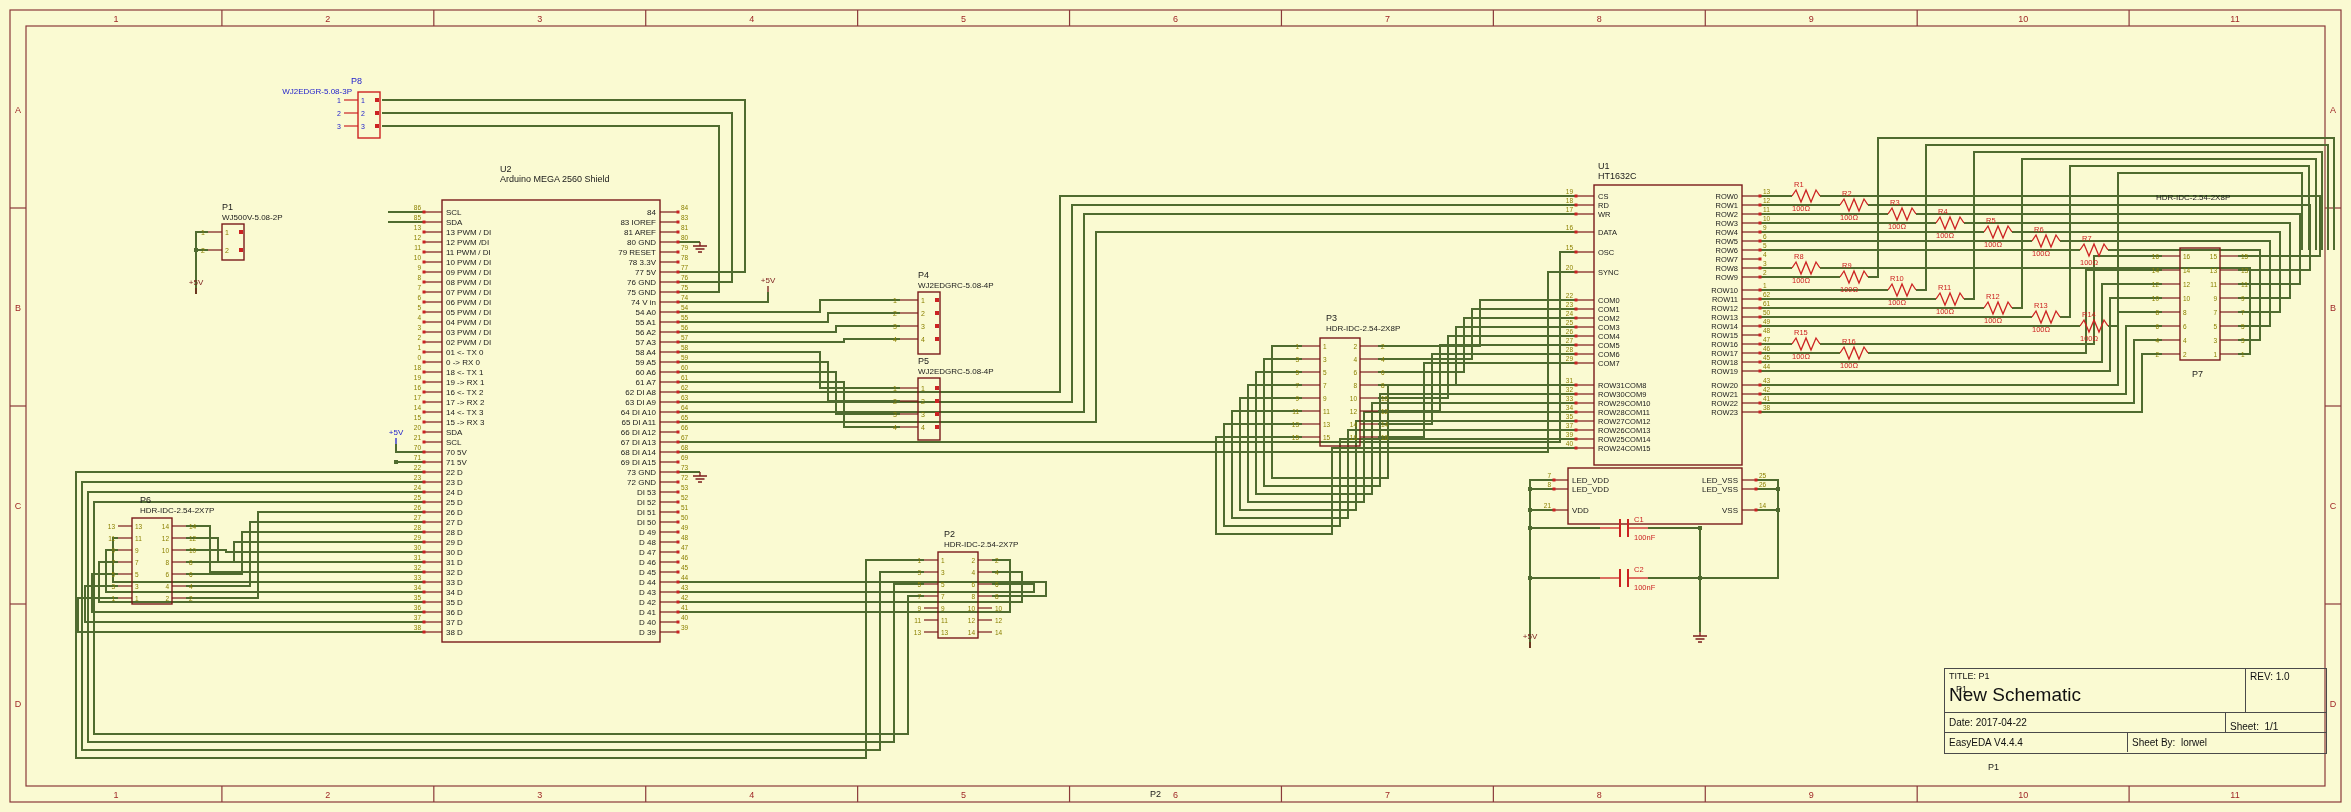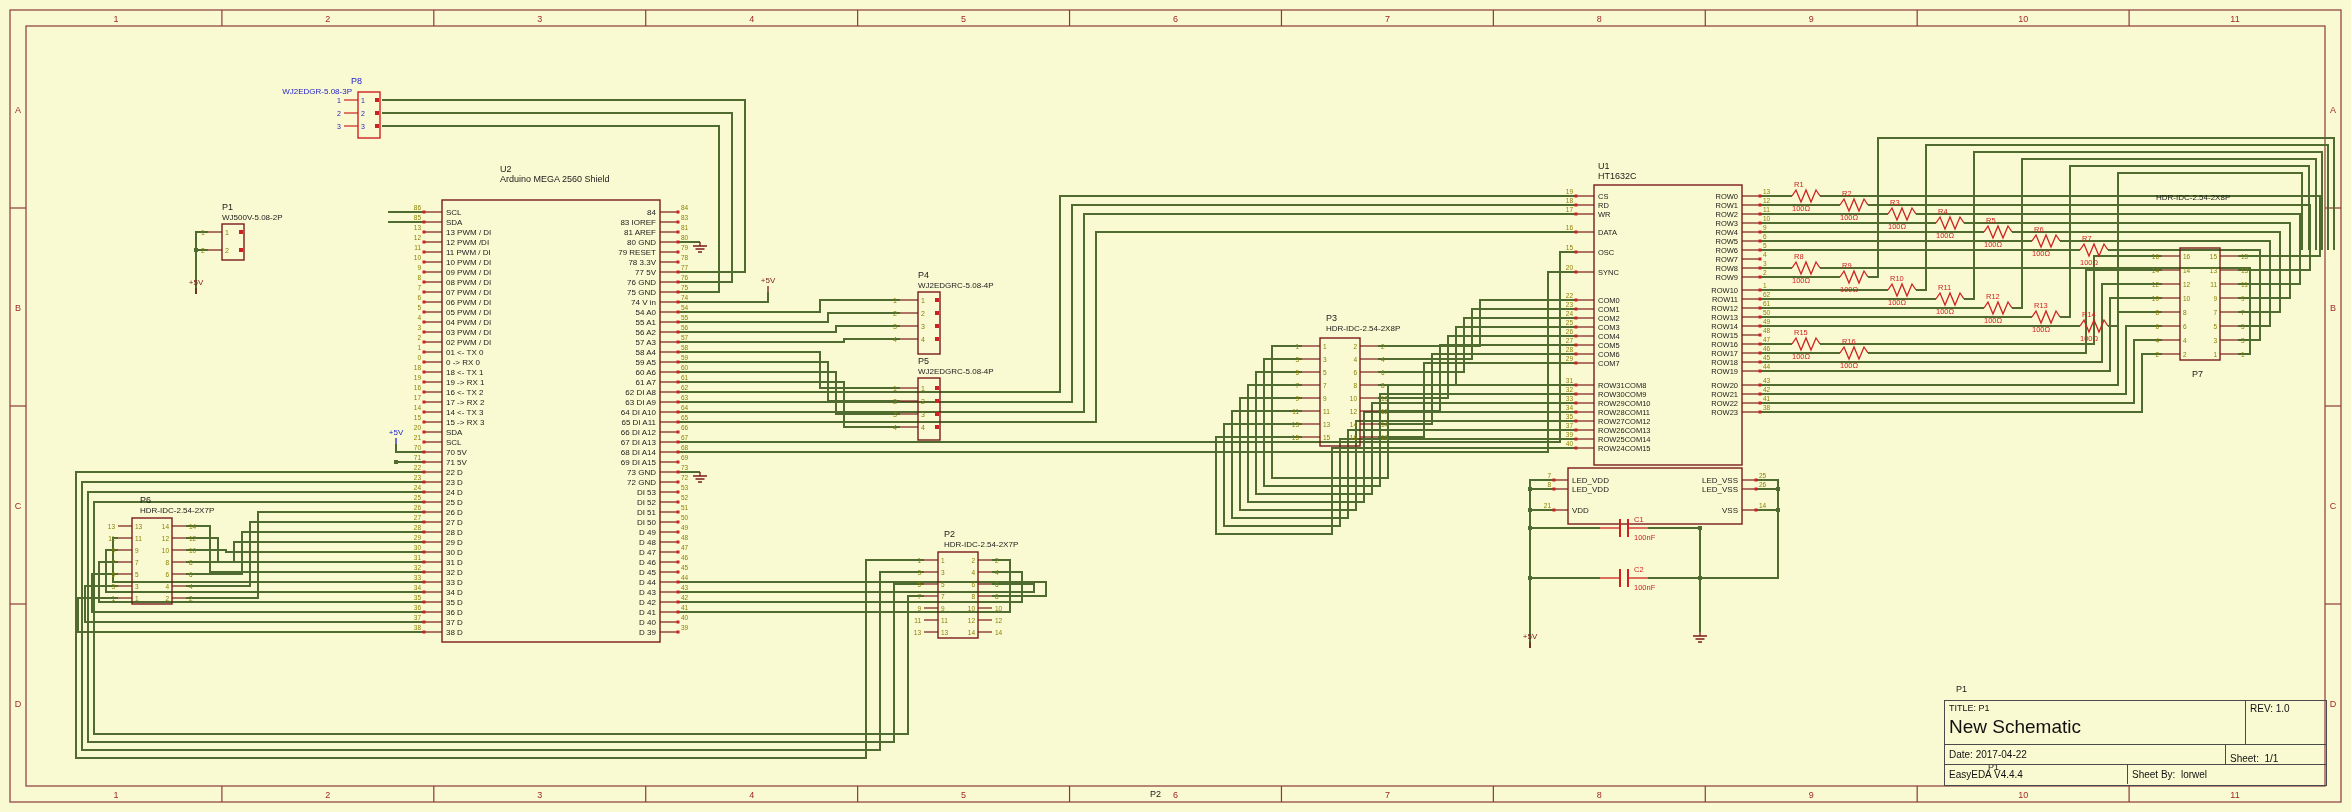--- a/index.html
+++ b/index.html
@@ -1,20 +1,20 @@
 <!DOCTYPE html>
 <html><head>
 <meta charset="utf-8">
 <style>
   html,body{margin:0;padding:0;background:#FAFAD2;}
   .canvas{position:relative;width:2351px;height:812px;background:#FAFAD2;overflow:hidden;
           font-family:"Liberation Sans",sans-serif;}
   svg{position:absolute;left:0;top:0;}
   svg text{font-family:"Liberation Sans",sans-serif;}
-  .tb{position:absolute;left:1944px;top:700px;width:381px;height:84px;border:1px solid #4a4a4a;
+  .tb{position:absolute;left:1944px;top:668px;width:381px;height:84px;border:1px solid #4a4a4a;
       color:#111;background:transparent;font-size:10px;}
   .tb .row1{height:43px;border-bottom:1px solid #4a4a4a;display:flex;}
   .tb .row1 .main{flex:1;padding:2px 4px;border-right:1px solid #4a4a4a;}
   .tb .row1 .rev{width:72px;padding:2px 4px;}
   .tb .row2,.tb .row3{height:19px;display:flex;align-items:center;}
   .tb .row2{border-bottom:1px solid #4a4a4a;}
   .tb .row2 .l{flex:1;padding:0 4px;border-right:1px solid #4a4a4a;height:100%;display:flex;align-items:center;}
   .tb .row2 .r{width:92px;padding:0 4px;margin-top:8px;}
   .tb .row3 .l{flex:1;padding:0 4px;border-right:1px solid #4a4a4a;height:100%;display:flex;align-items:center;}
   .tb .row3 .r{width:190px;padding:0 4px;}

